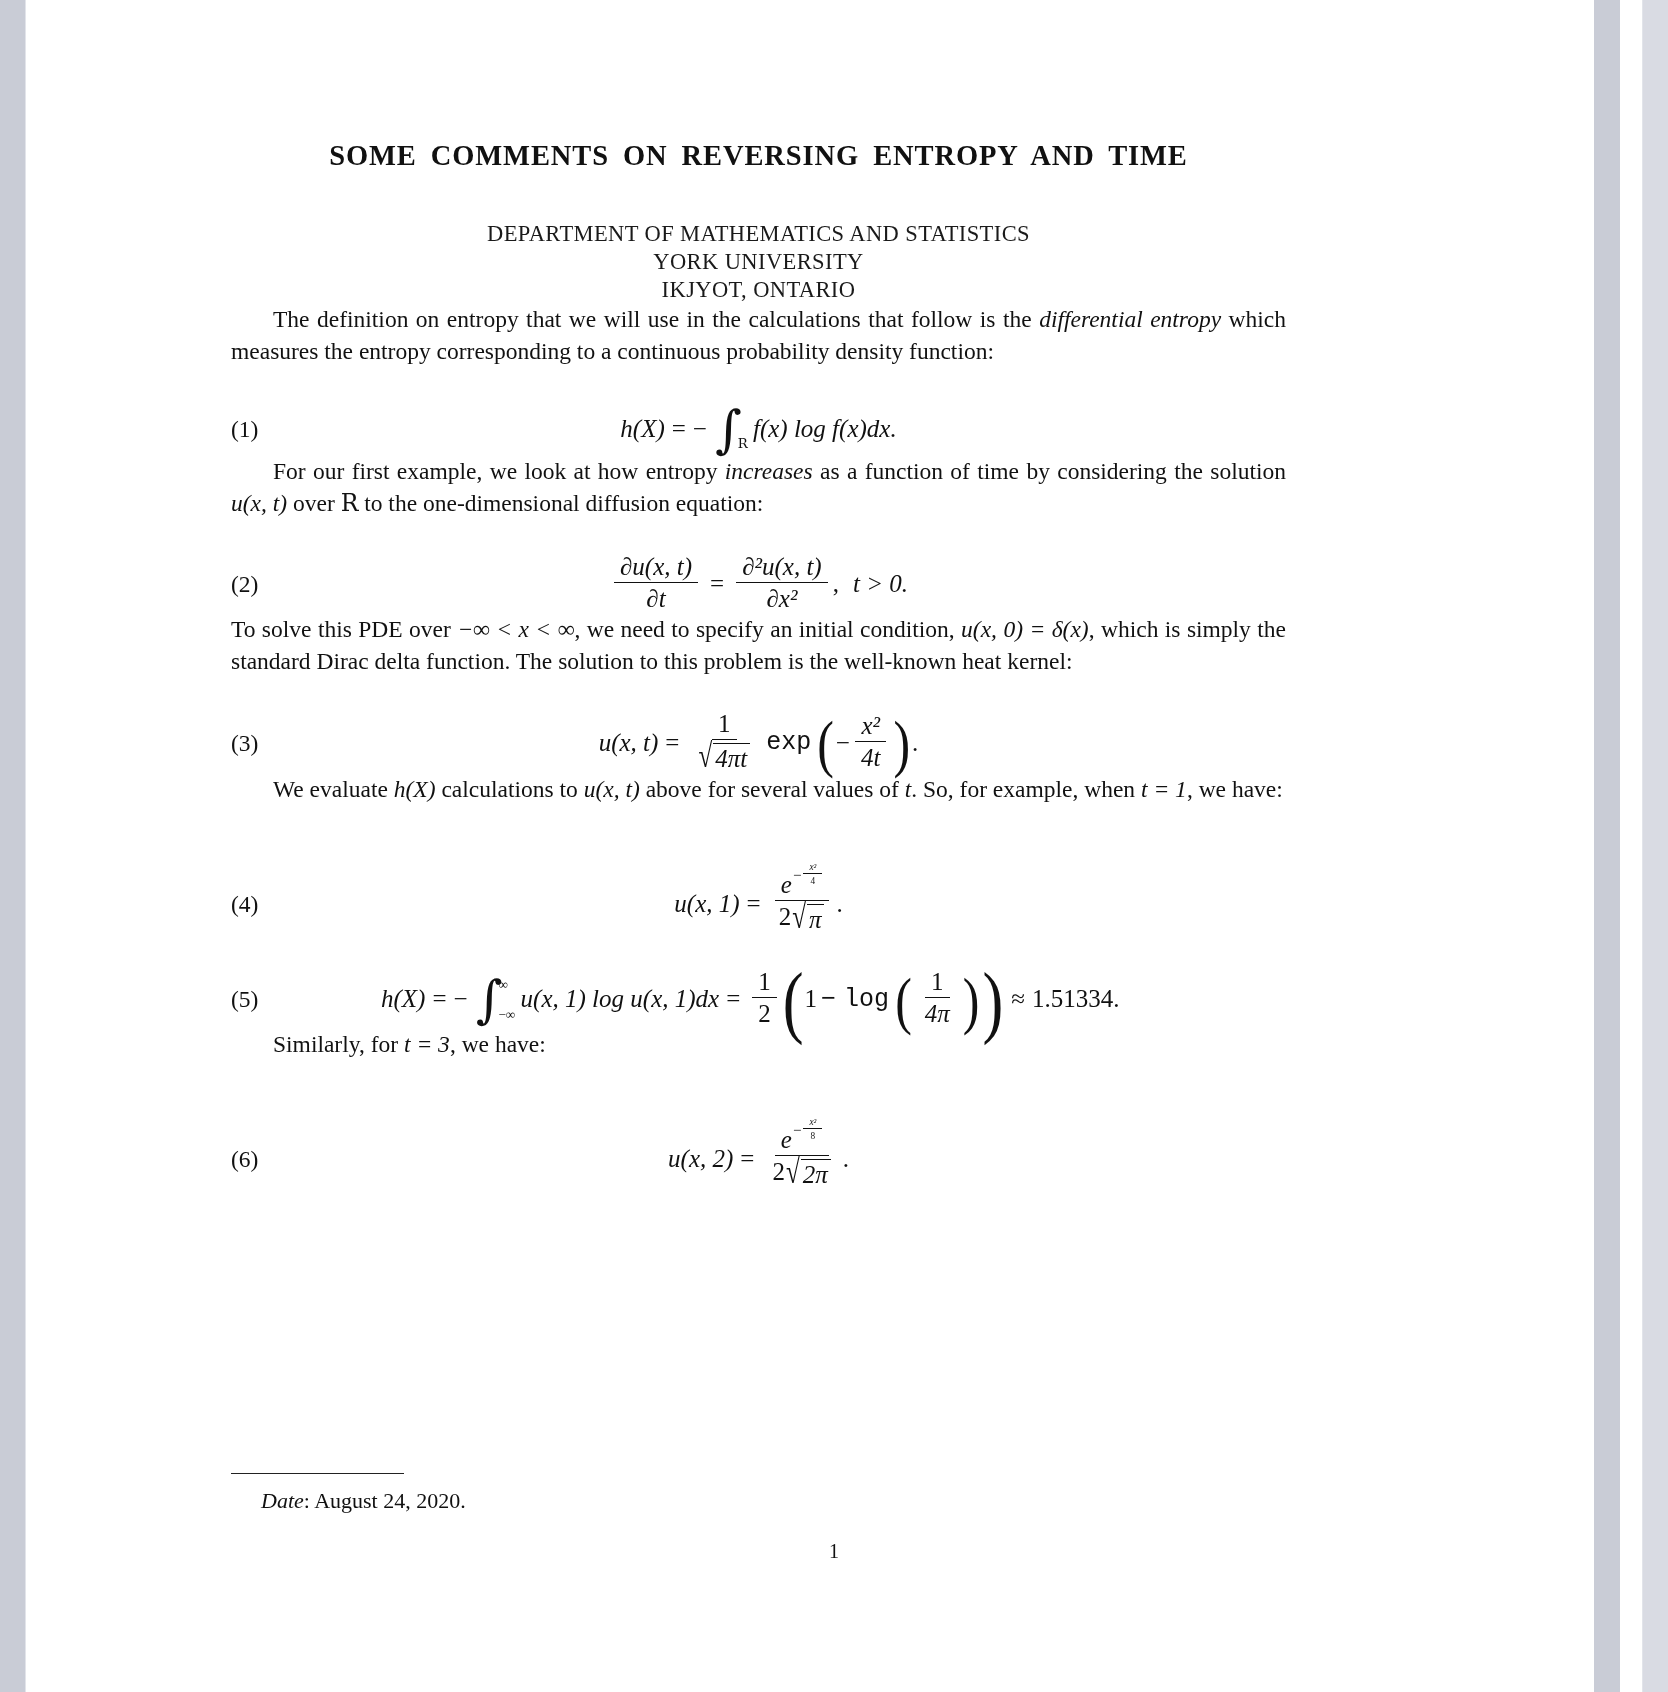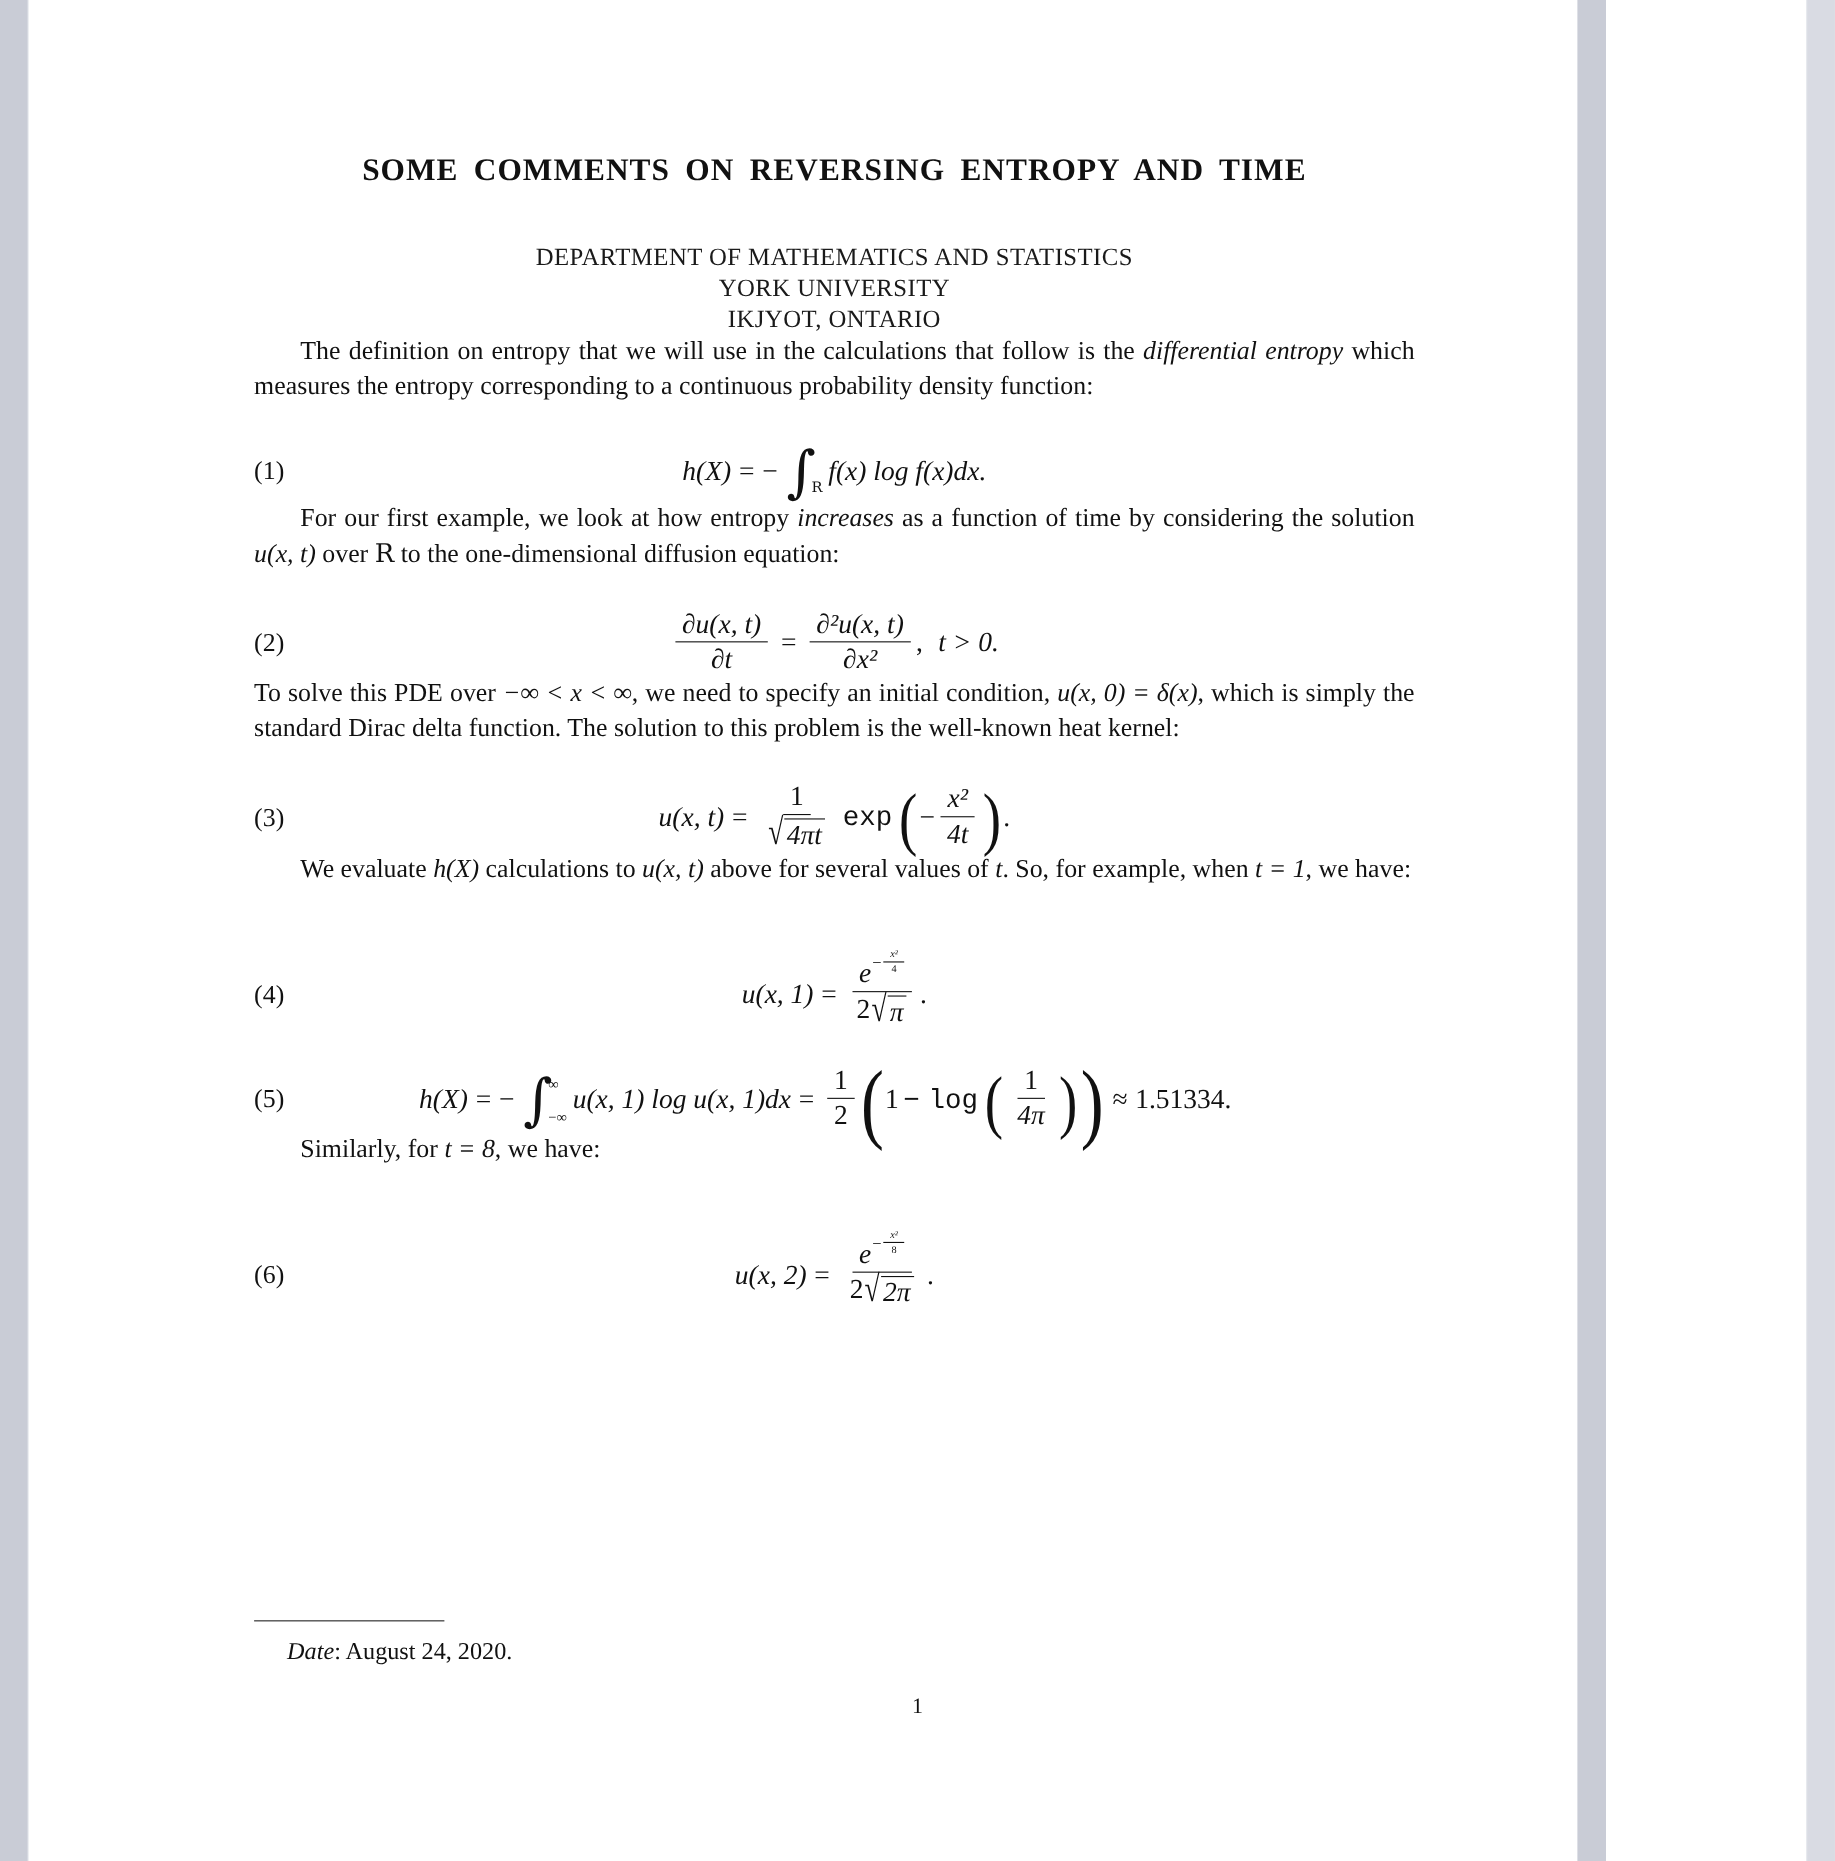--- a/index.html
+++ b/index.html
@@ -8,21 +8,21 @@
     background: #d9dbe3;
   }
   body {
     width: 1668px;
     height: 1692px;
     font-family: "Liberation Serif", "DejaVu Serif", serif;
     overflow: hidden;
   }
   .screen {
     position: relative;
-    width: 1460px;
+    width: 1620px;
     height: 1692px;
     background: #1d4ed8;
   }
   
   .screen::before,
   .screen::after {
     content: "";
     position: absolute;
     top: 0;
     bottom: 0;
@@ -388,21 +388,21 @@
             <span class="num">1</span>
             <span class="den mi">4π</span>
           </span>
           <span class="paren-big">)</span>
           <span class="paren-bigger">)</span>
           <span class="op-space">≈</span>
           <span>1.51334.</span>
         </span>
       </div>
 
-      <p class="para indent gap-top-md"><span>Similarly, for </span><span class="mi">t = 8</span><span>, we have:</span></p>
+      <p class="para indent gap-top-md"><span>Similarly, for </span><span class="mi">t = 3</span><span>, we have:</span></p>
 
       <div class="eq-row gap-top-lg">
         <span class="eq-tag">(6)</span>
         <span class="eq-body">
           <span class="mi">u(x, 2)</span>
           <span class="op-space">=</span>
           <span class="frac">
             <span class="num">
               <span class="supstack">
                 <span class="base mi">e</span>

